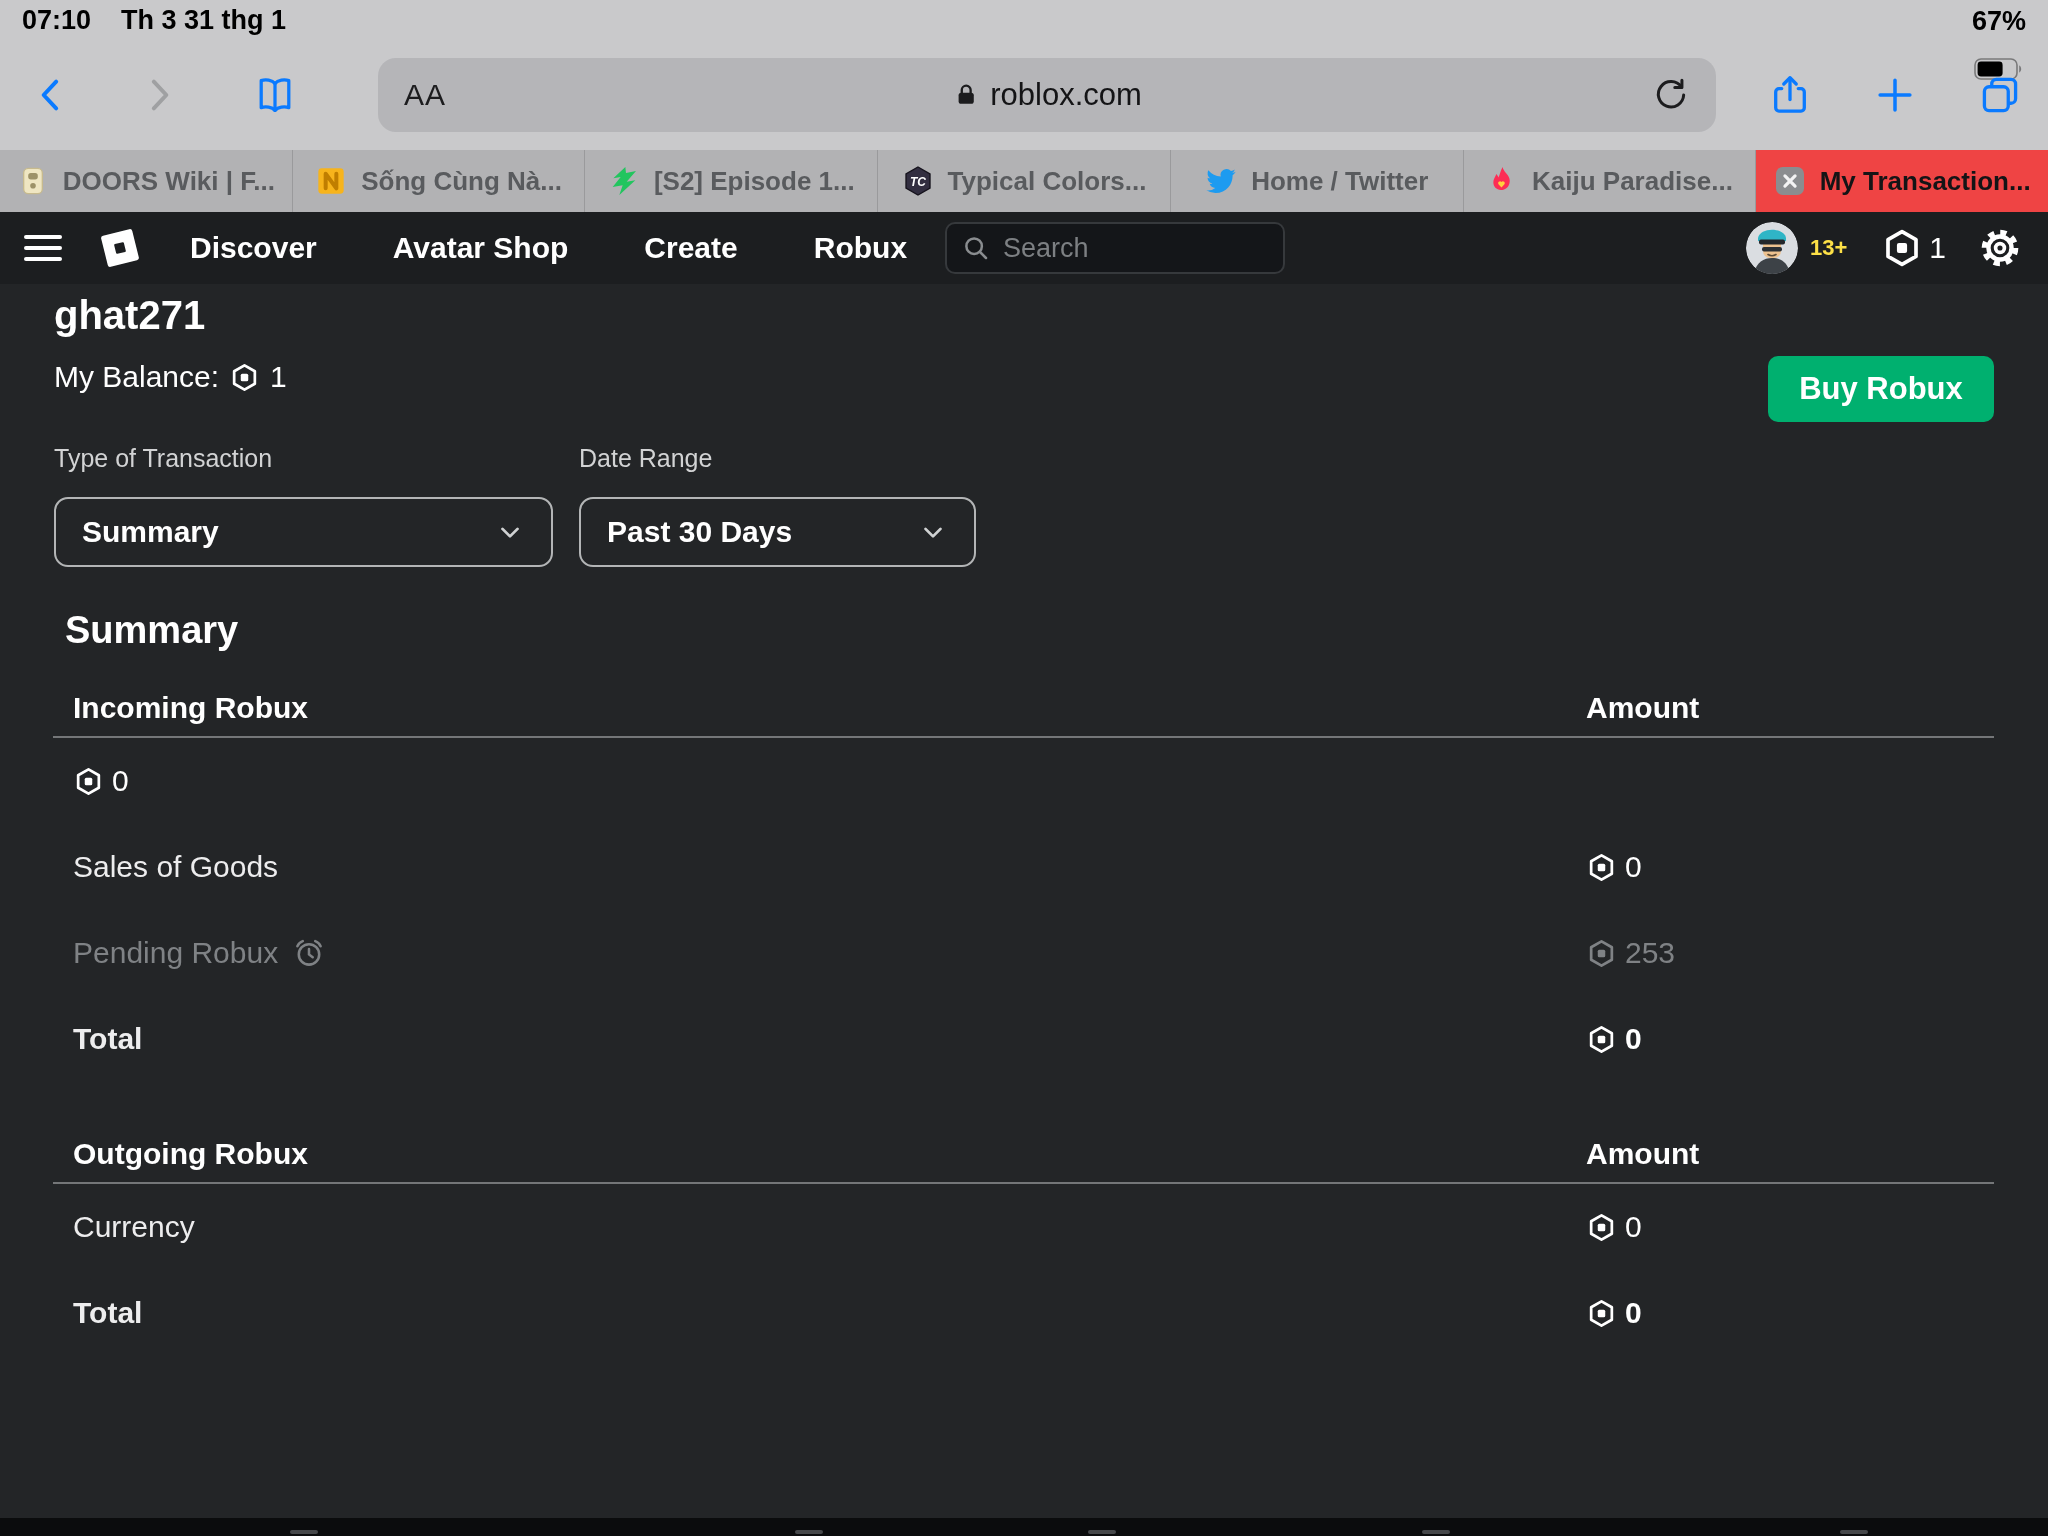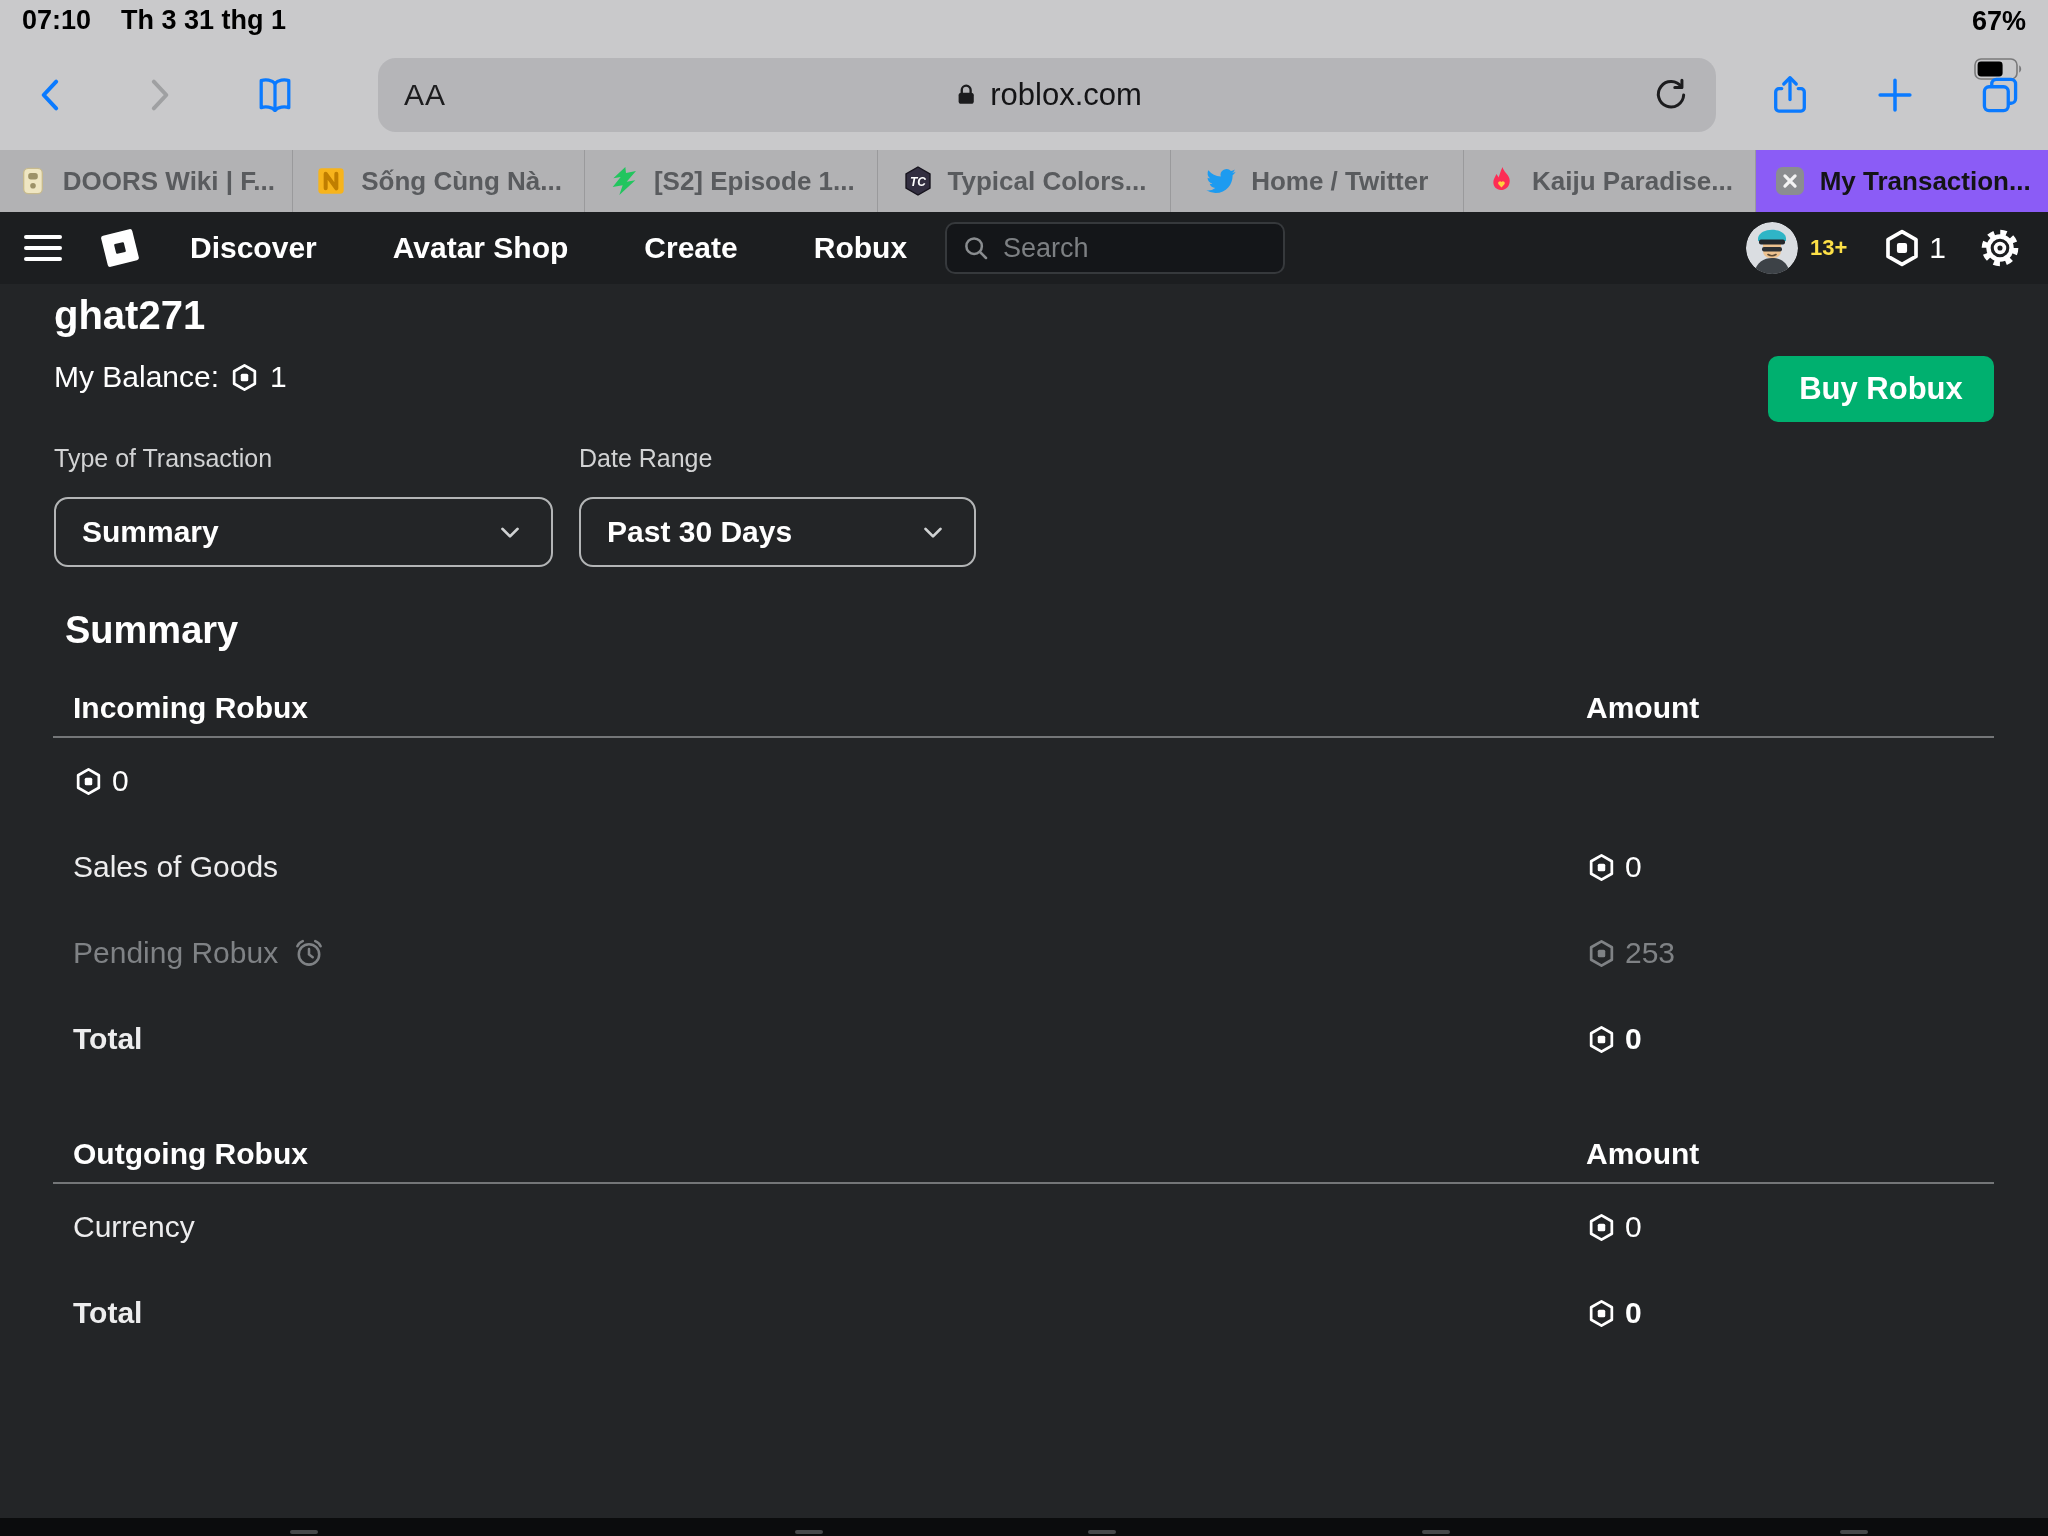--- a/index.html
+++ b/index.html
@@ -39,21 +39,21 @@
   .tb-tabs{ margin-right:26px; }
 
   
   .tabbar{ height:62px; background:#b2b2b4; display:flex; }
   .tab{
     flex:1 1 0; min-width:0; display:flex; align-items:center; justify-content:center;
     gap:14px; font-size:26px; font-weight:600; color:#595b5e;
     border-right:1px solid #9a9a9c; padding:0 8px; white-space:nowrap; overflow:hidden;
   }
   .tab:last-child{ border-right:none; }
-  .tab.active{ background:#8b5cf6; color:#141416; font-weight:700; }
+  .tab.active{ background:#ef4444; color:#141416; font-weight:700; }
   .tab .ticon{ flex:none; }
 
   
   .navbar{ height:72px; background:#1c1e20; display:flex; align-items:center; }
   .hamburger{ margin-left:24px; width:38px; display:flex; flex-direction:column; gap:7px; cursor:pointer; }
   .hamburger i{ display:block; height:4px; border-radius:2px; background:#fff; }
   .rlogo{ margin-left:34px; flex:none; }
   .navlinks{ display:flex; gap:76px; margin-left:46px; }
   .navlink{ color:#fff; font-size:30px; font-weight:600; cursor:pointer; }
   .searchbox{

